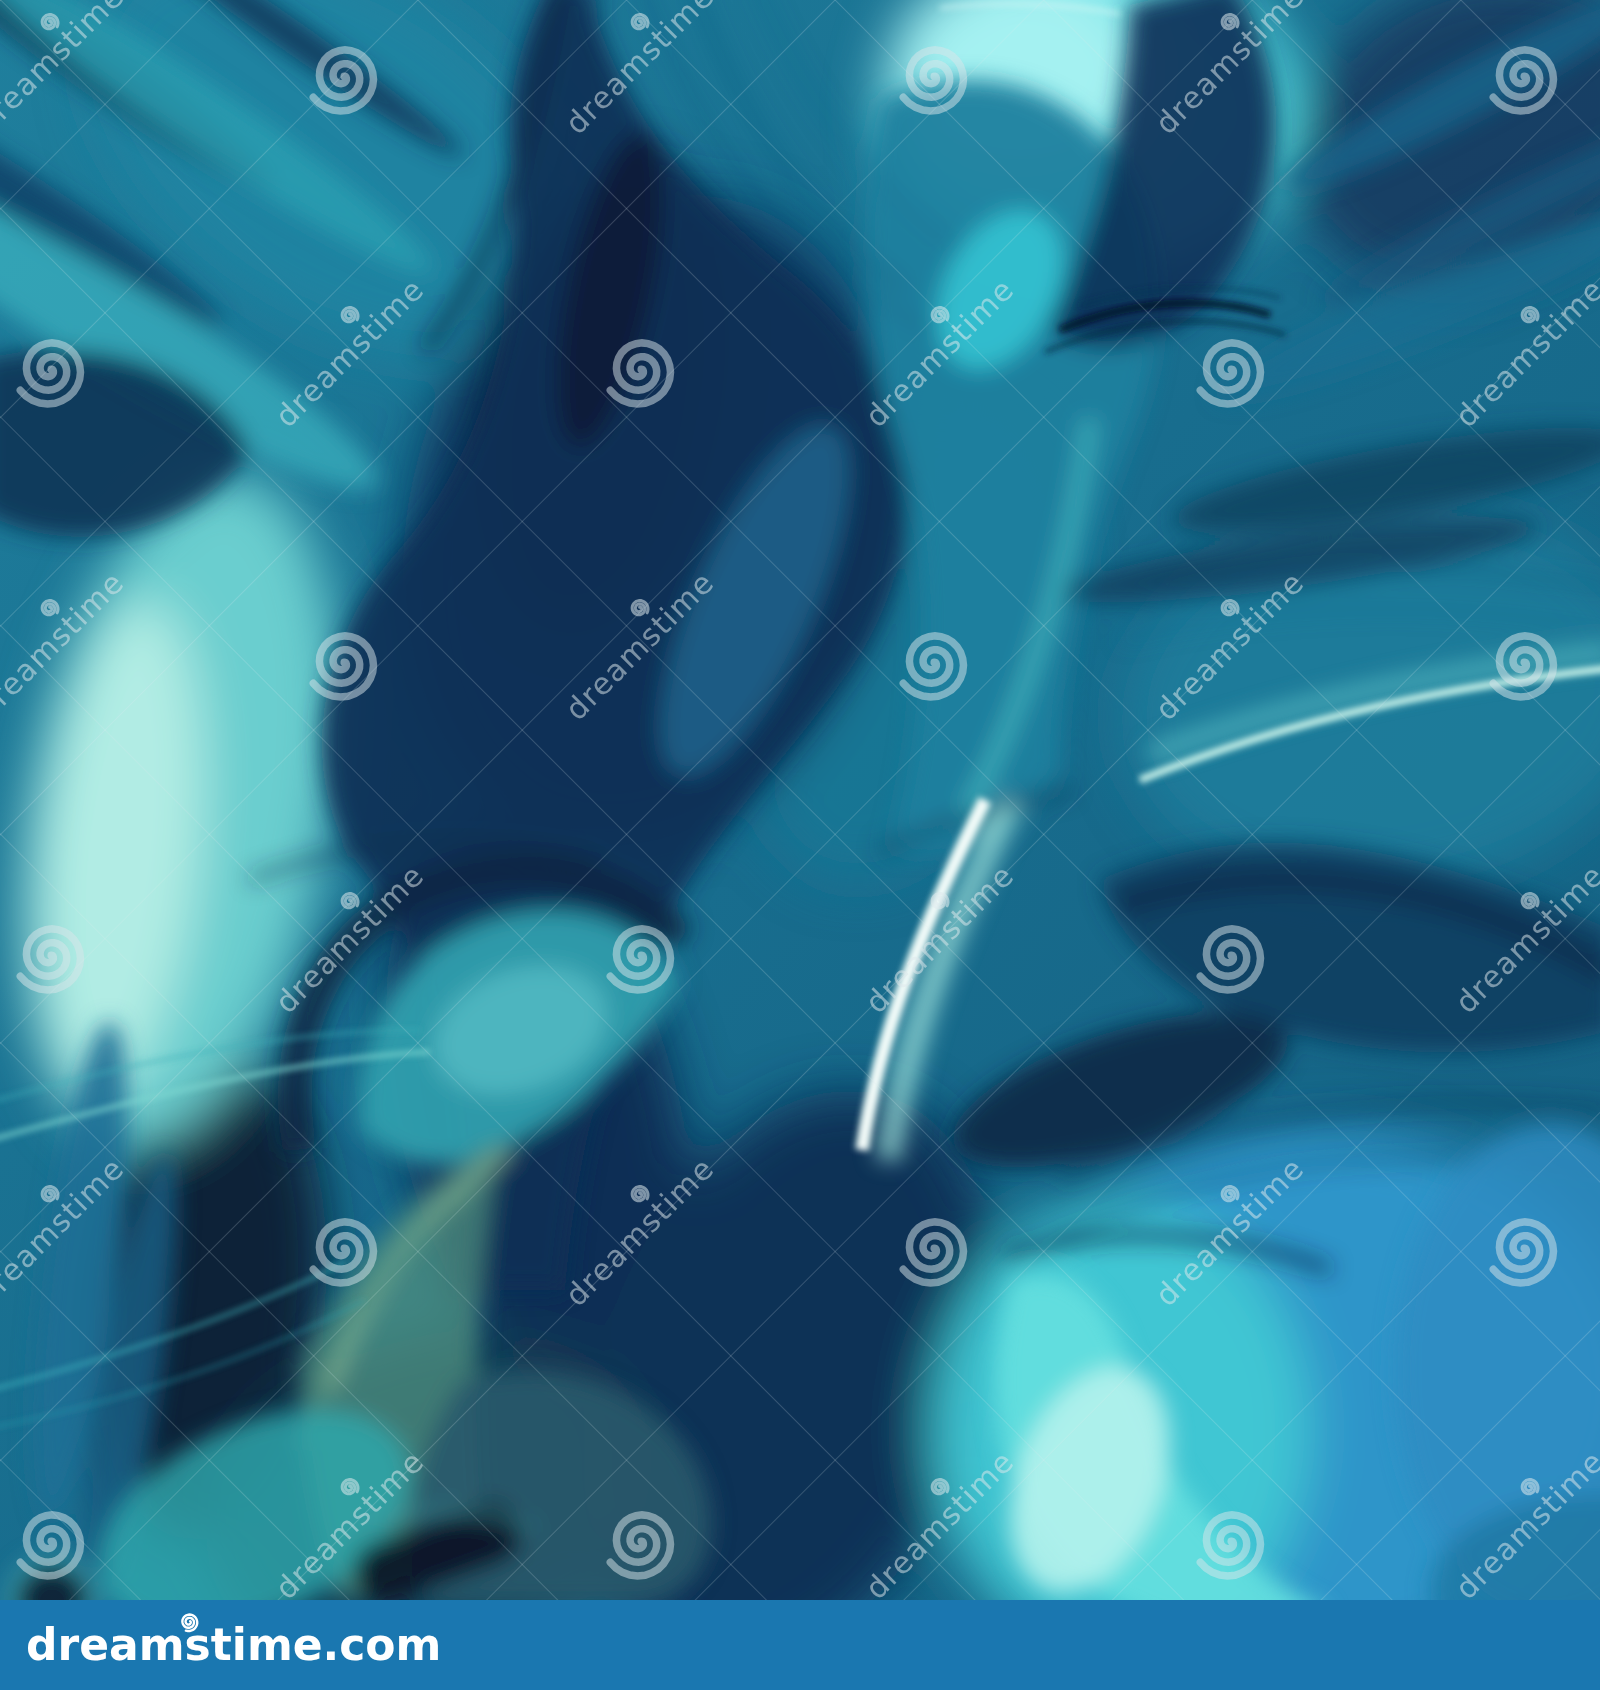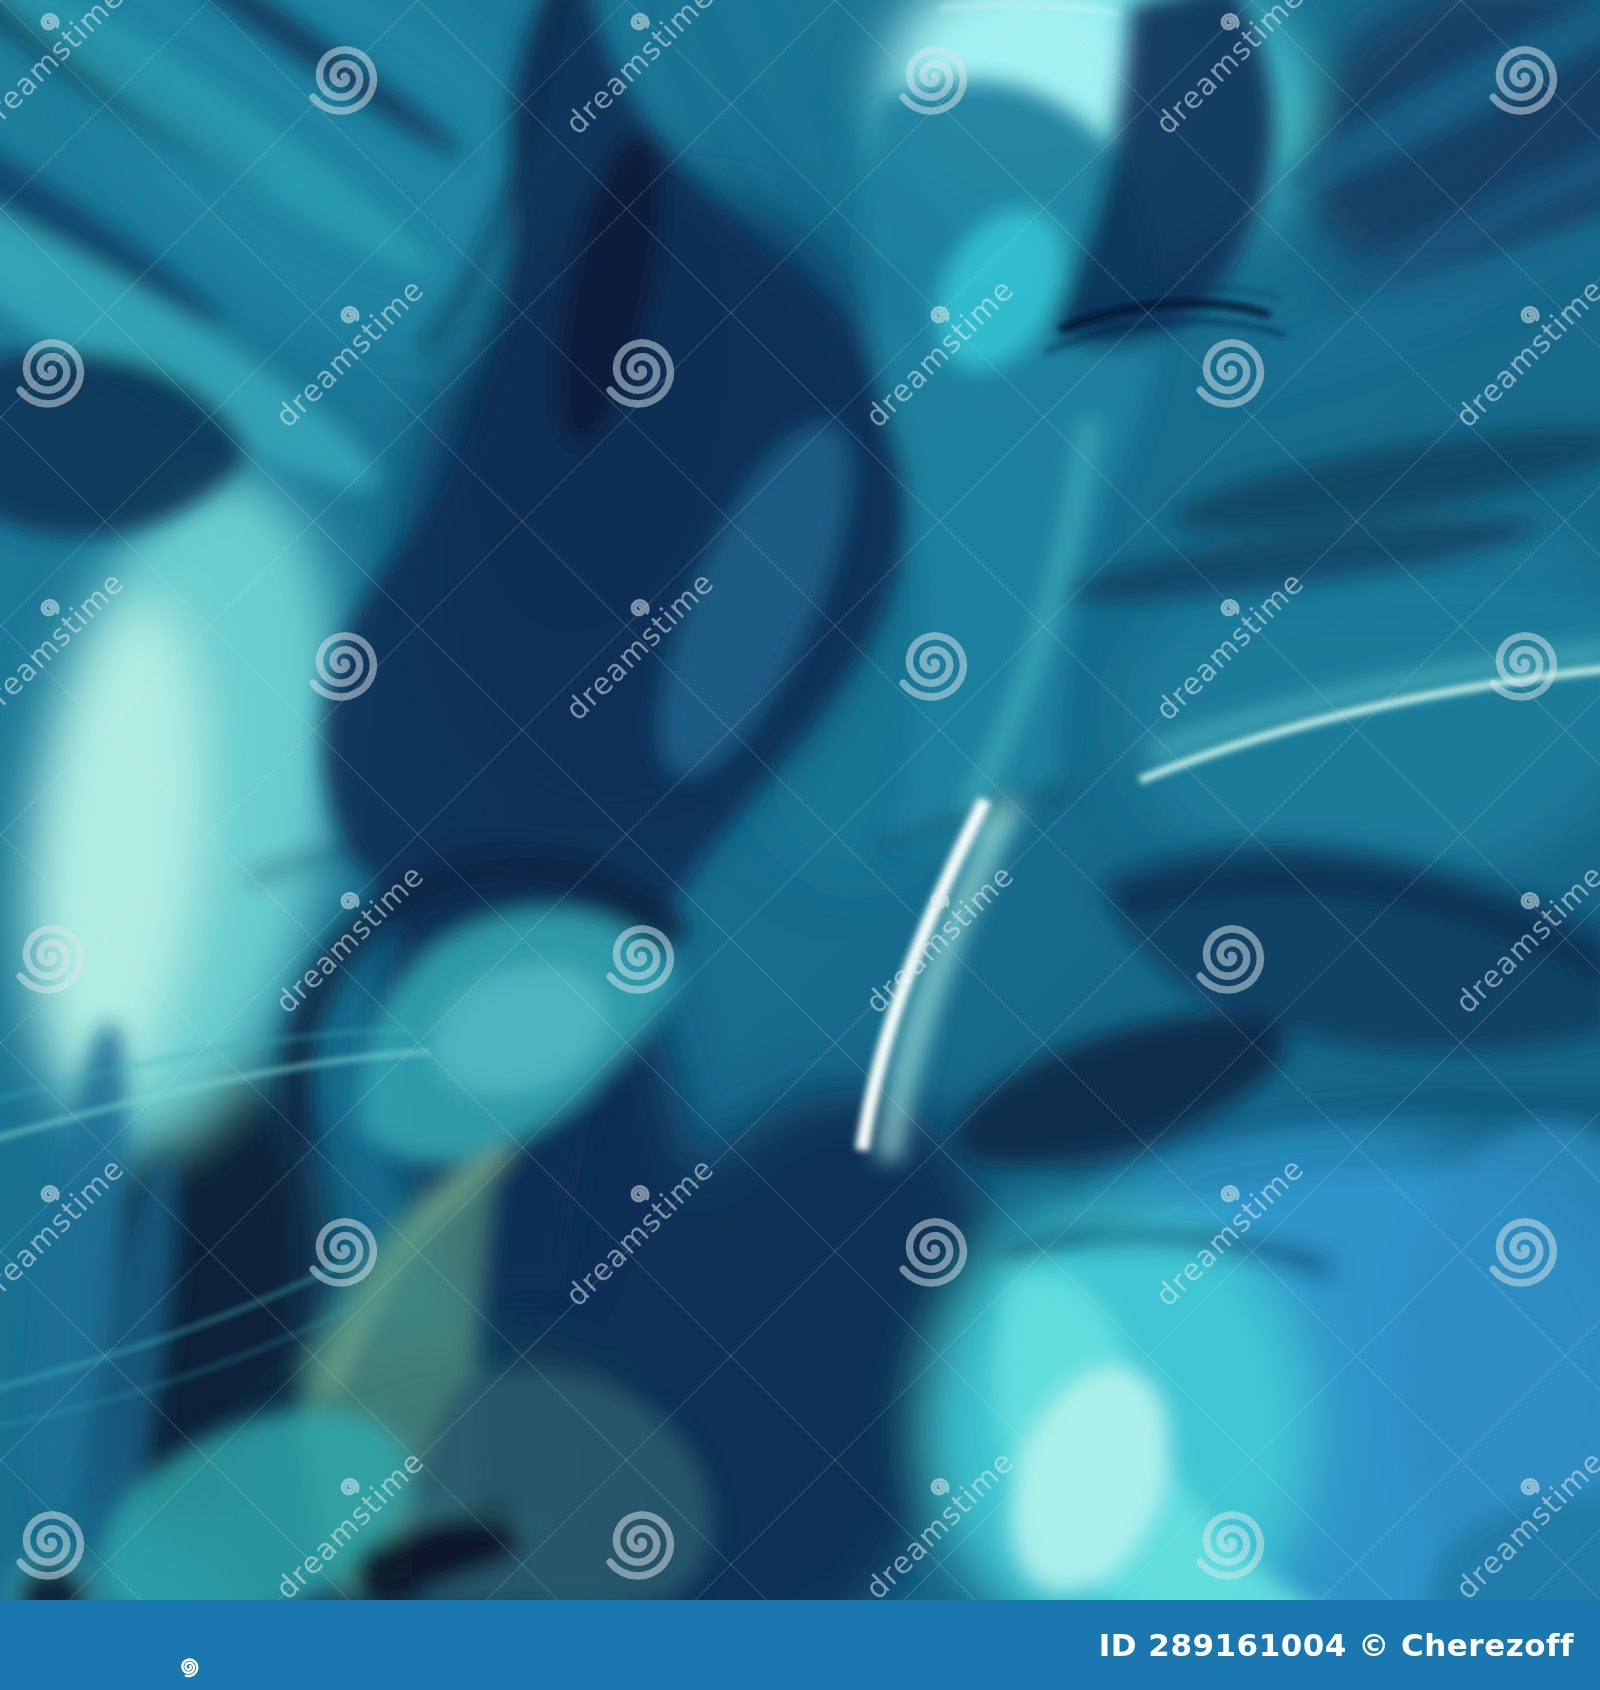--- a/index.html
+++ b/index.html
@@ -236,19 +236,19 @@
           <g transform="translate(1530,1525) rotate(-45)">
             <text y="10" text-anchor="middle" class="wm-text">dreamstime</text>
             <path d="M27.2,-27.8L27.5,-27.6L27.7,-27.3L27.8,-27.0L27.9,-26.6L27.8,-26.1L27.7,-25.7L27.5,-25.3L27.2,-25.0L26.8,-24.7L26.3,-24.4L25.7,-24.3L25.2,-24.3L24.6,-24.5L24.0,-24.7L23.5,-25.1L23.1,-25.6L22.8,-26.2L22.6,-26.9L22.5,-27.6L22.6,-28.4L22.9,-29.1L23.3,-29.8L23.9,-30.4L24.6,-30.8L25.4,-31.1L26.2,-31.3L27.1,-31.2L28.0,-31.0L28.9,-30.6L29.6,-30.0L30.3,-29.2L30.7,-28.3L31.0,-27.4L31.1,-26.3L30.9,-25.2L30.6,-24.2L30.0,-23.3L29.2,-22.4L28.2,-21.8L27.1,-21.3L25.9,-21.1L24.7,-21.1L23.5,-21.4L22.3,-22.0L21.3,-22.8L20.4,-23.8L19.8,-24.9L19.4,-26.2L19.3,-27.6L19.4,-29.0L19.9,-30.4L20.6,-31.6L21.6,-32.7L22.8,-33.6L24.2,-34.2L25.7,-34.5L27.3,-34.5L28.8,-34.2L30.3,-33.5L31.6,-32.6L32.8,-31.4L33.6,-29.9L34.1,-28.3L34.3,-26.6L34.2,-24.9L33.7,-23.2L32.8,-21.6L31.7,-20.3L30.2,-19.2L28.5,-18.4" class="wm-spiral-small" stroke-width="3"></path>
           </g>
         </g>
     </svg>
   </div>
 
   <div class="footer">
     <div class="brand">
+      <span>dreamstime.com</span>
       <svg class="brand-spiral" id="logo-spiral" viewBox="0 0 26 26">
           <path d="M14.2,12.2L14.5,12.4L14.7,12.7L14.9,13.1L14.9,13.5L14.9,14.0L14.7,14.4L14.4,14.9L14.1,15.2L13.6,15.5L13.0,15.7L12.4,15.8L11.8,15.7L11.2,15.5L10.6,15.1L10.1,14.6L9.7,14.0L9.4,13.3L9.3,12.5L9.4,11.7L9.7,10.9L10.1,10.1L10.7,9.5L11.5,9.0L12.4,8.6L13.3,8.5L14.3,8.5L15.3,8.8L16.2,9.3L17.0,10.0L17.7,10.9L18.2,11.9L18.4,13.1L18.4,14.2L18.1,15.4L17.6,16.5L16.8,17.5L15.8,18.3L14.6,18.9L13.3,19.2L12.0,19.3L10.6,19.0L9.3,18.5L8.1,17.6L7.2,16.6L6.4,15.3L6.0,13.8L5.8,12.3L6.0,10.7L6.6,9.2L7.4,7.9L8.6,6.7L10.0,5.8L11.6,5.2L13.3,4.9L15.0,5.1L16.7,5.6L18.3,6.5L19.7,7.7L20.8,9.2L21.5,10.9L21.9,12.8L21.9,14.7L21.4,16.6L20.5,18.4L19.3,20.0L17.7,21.3L15.9,22.2L13.9,22.7L11.7,22.8L9.6,22.4"></path>
         </svg>
     </div>
-    <div class="credit">ID 289161004 © Cherezoff</div>
   </div>
 </div>
 
 </body></html>

